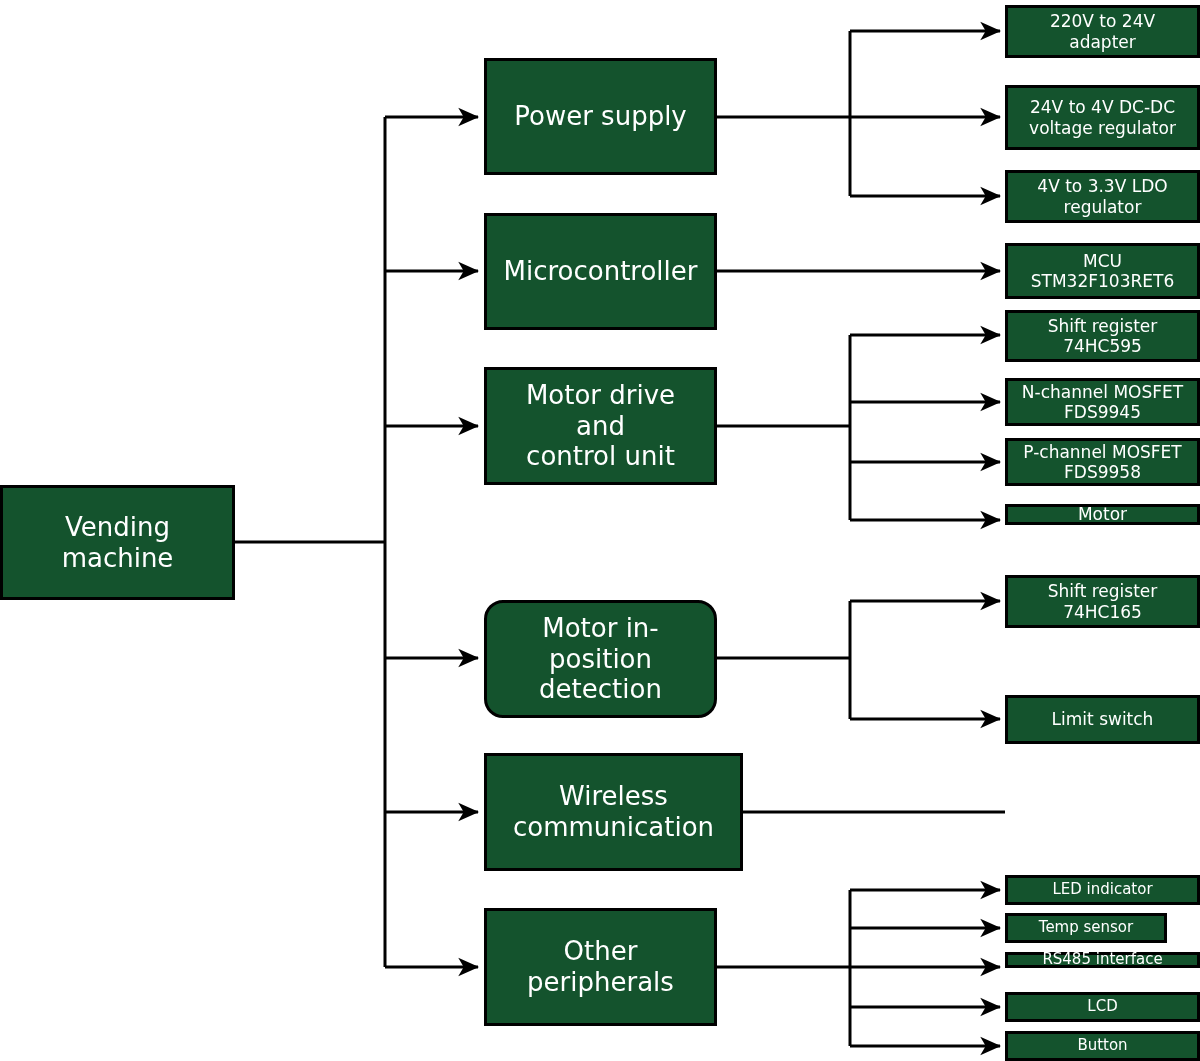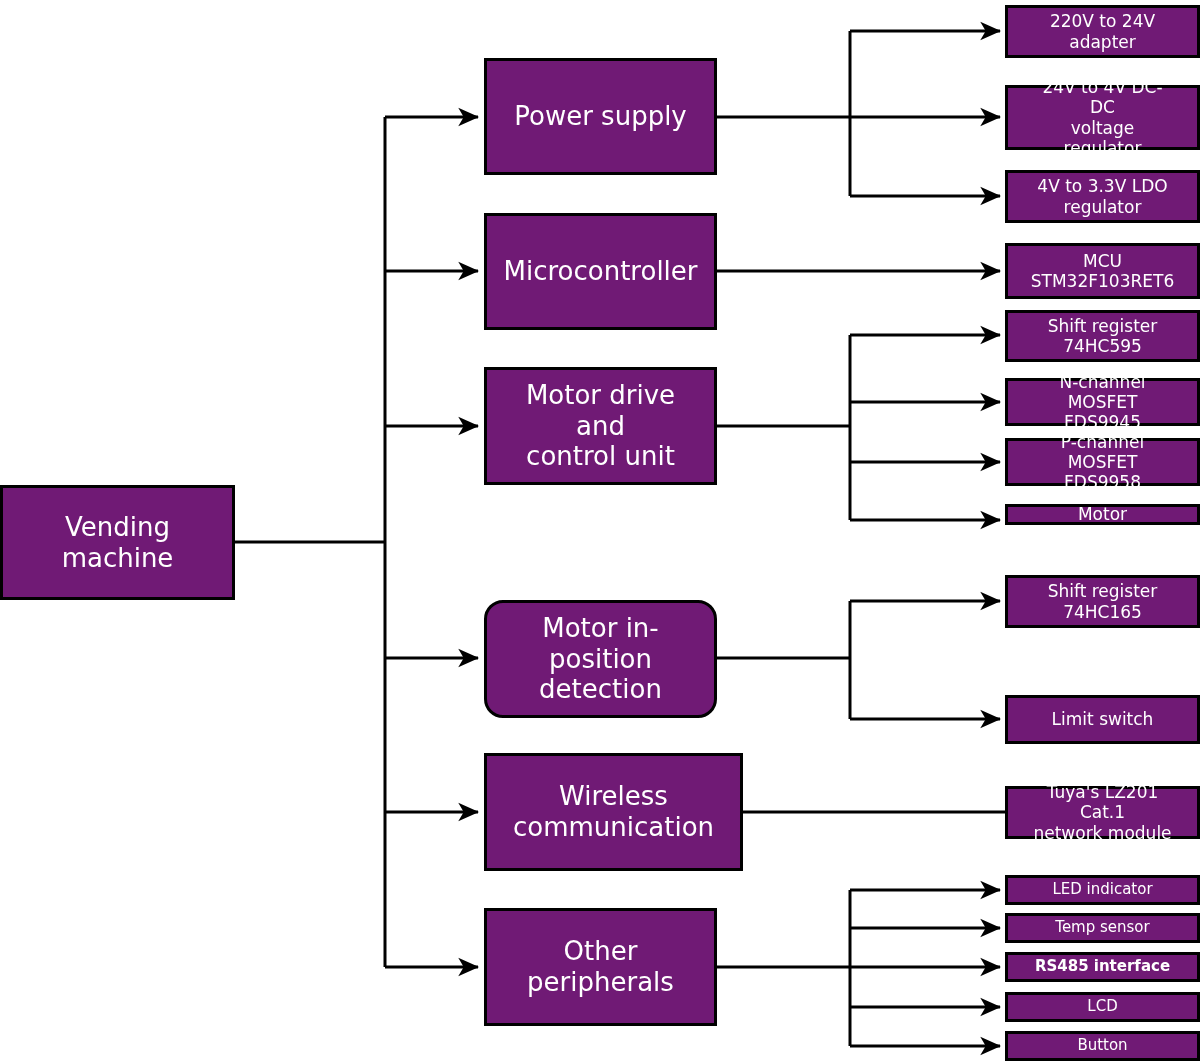--- a/index.html
+++ b/index.html
@@ -18,30 +18,30 @@
   svg.edges {
     position: absolute;
     left: 0;
     top: 0;
     width: 1200px;
     height: 1061px;
   }
   .node {
     position: absolute;
     box-sizing: border-box;
-    background: #701a75;
+    background: #14532d;
     border: 3px solid #000000;
     color: #ffffff;
     display: flex;
     align-items: center;
     justify-content: center;
     text-align: center;
     line-height: 1.18;
     white-space: pre-line;
-    padding: 0 22px;
+    padding: 0 12px;
   }
   .node.root  { font-size: 26px; }
   .node.mid   { font-size: 26px; }
   .node.leaf  { font-size: 17px; }
   .node.leaf-sm { font-size: 15px; }
 </style>
 </head>
 <body>
 
 <div id="diagram-root">
@@ -125,22 +125,20 @@
   <div class="node leaf" style="left:1005px; top:378px; width:195px; height:48px;">N-channel MOSFET
 FDS9945</div>
   <div class="node leaf" style="left:1005px; top:438px; width:195px; height:48px;">P-channel MOSFET
 FDS9958</div>
   <div class="node leaf" style="left:1005px; top:504px; width:195px; height:21px;">Motor</div>
 
   <div class="node leaf" style="left:1005px; top:575px; width:195px; height:53px;">Shift register
 74HC165</div>
   <div class="node leaf" style="left:1005px; top:695px; width:195px; height:49px;">Limit switch</div>
 
-  <div class="node leaf" style="left:1005px; top:786px; width:195px; height:53px;">Tuya's LZ201 Cat.1
-network module</div>
 
   <div class="node leaf-sm" style="left:1005px; top:875px; width:195px; height:30px;">LED indicator</div>
-  <div class="node leaf-sm" style="left:1005px; top:913px; width:195px; height:30px;">Temp sensor</div>
-  <div class="node leaf-sm" style="left:1005px; top:952px; width:195px; height:30px;font-weight:bold;">RS485 interface</div>
+  <div class="node leaf-sm" style="left:1005px; top:913px; width:162px; height:30px;">Temp sensor</div>
+  <div class="node leaf-sm" style="left:1005px; top:952px; width:195px; height:16px;">RS485 interface</div>
   <div class="node leaf-sm" style="left:1005px; top:992px; width:195px; height:30px;">LCD</div>
   <div class="node leaf-sm" style="left:1005px; top:1031px; width:195px; height:30px;">Button</div>
 
 </div>
 
 </body></html>

